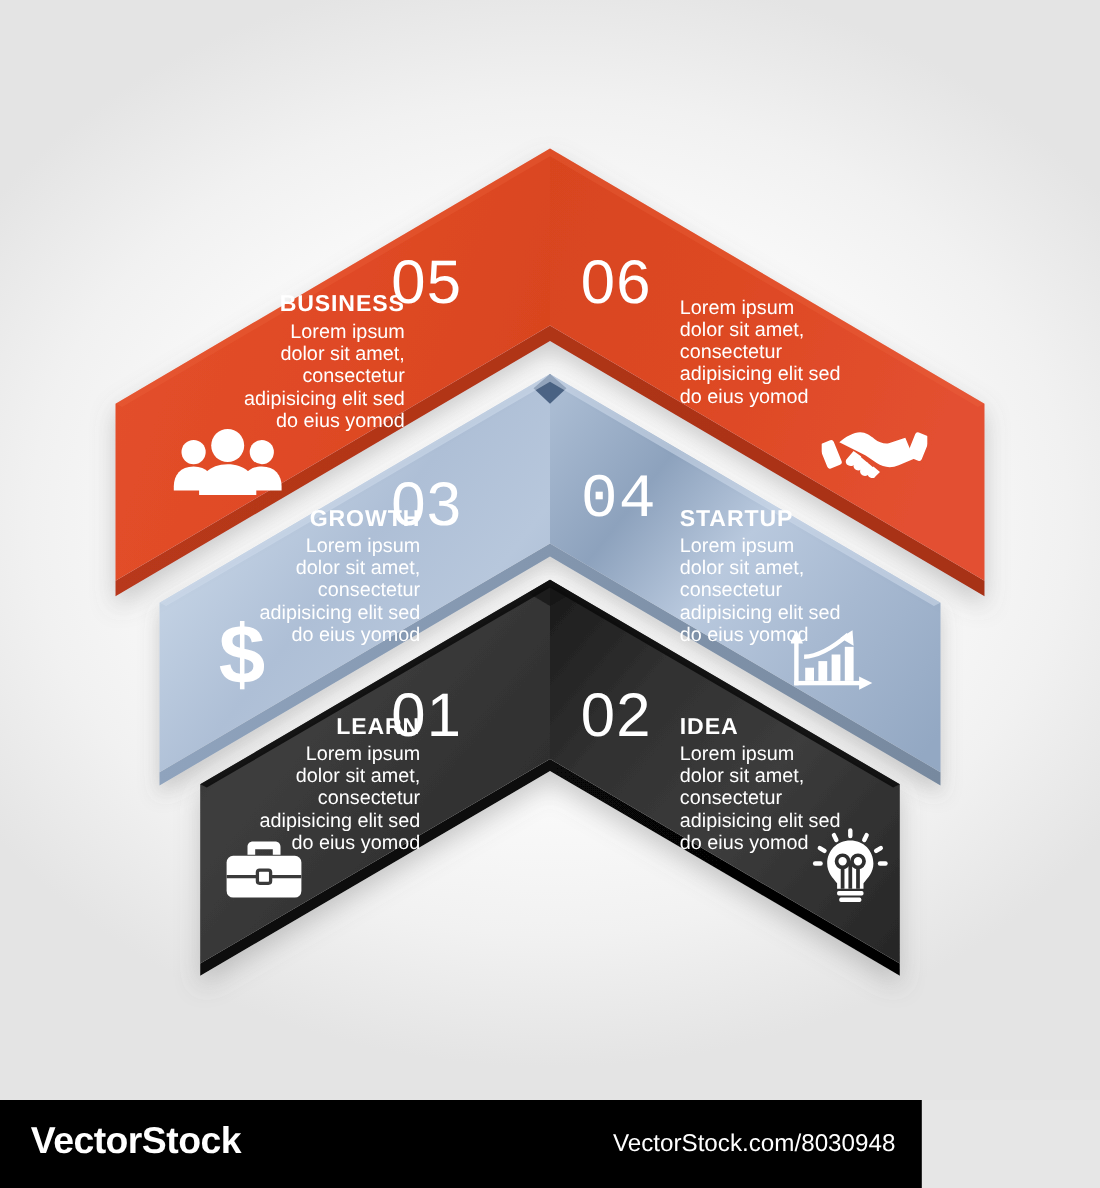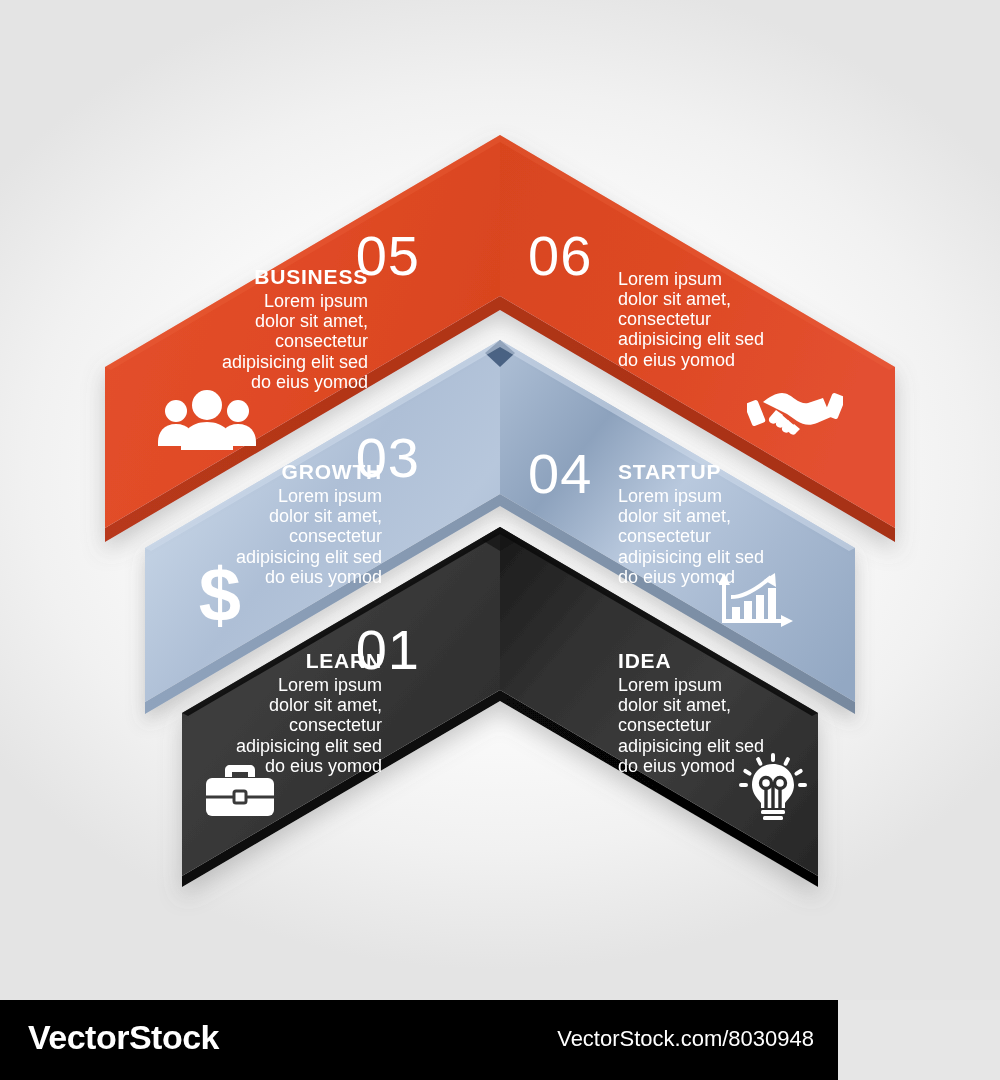--- a/index.html
+++ b/index.html
@@ -261,21 +261,21 @@
 consectetur
 adipisicing elit sed
 do eius yomod</div>
       </div>
       <div class="iconbox" style="left:165px; top:556px;">
         <svg width="58" height="76" viewBox="0 0 58 76">
           <text x="29" y="63" text-anchor="middle" font-family="Liberation Sans, sans-serif" font-size="76" font-weight="bold" fill="#ffffff">$</text>
         </svg>
       </div>
 
-      <div class="num r" style="left:528px; top:446px;">04</div>
+      <div class="num r" style="left:528px; top:426px;font-family:Liberation Mono, monospace;">04</div>
       <div class="seg right" style="left:618px; top:461px;">
         <div class="title">STARTUP</div>
         <div class="body">Lorem ipsum
 dolor sit amet,
 consectetur
 adipisicing elit sed
 do eius yomod</div>
       </div>
       <div class="iconbox" style="left:705px; top:562px;">
         <svg width="82" height="62" viewBox="0 0 82 62">
@@ -311,20 +311,21 @@
         <svg width="72" height="58" viewBox="0 0 72 58">
           <g fill="#ffffff">
             <path d="M26 2 L46 2 C49 2 51 4 51 7 L51 14 L44 14 L44 9 L28 9 L28 14 L21 14 L21 7 C21 4 23 2 26 2 Z"></path>
             <rect x="2" y="15" width="68" height="38" rx="6"></rect>
           </g>
           <rect x="30" y="28" width="12" height="12" rx="2" fill="none" stroke="#3a3a3a" stroke-width="3"></rect>
           <path d="M2 34 L30 34 M42 34 L70 34" stroke="#3a3a3a" stroke-width="3" fill="none"></path>
         </svg>
       </div>
 
+      <div class="num r" style="left:528px; top:622px;">02</div>
       <div class="seg right" style="left:618px; top:650px;">
         <div class="title">IDEA</div>
         <div class="body">Lorem ipsum
 dolor sit amet,
 consectetur
 adipisicing elit sed
 do eius yomod</div>
       </div>
       <div class="iconbox" style="left:718px; top:748px;">
         <svg width="72" height="72" viewBox="0 0 72 72">

